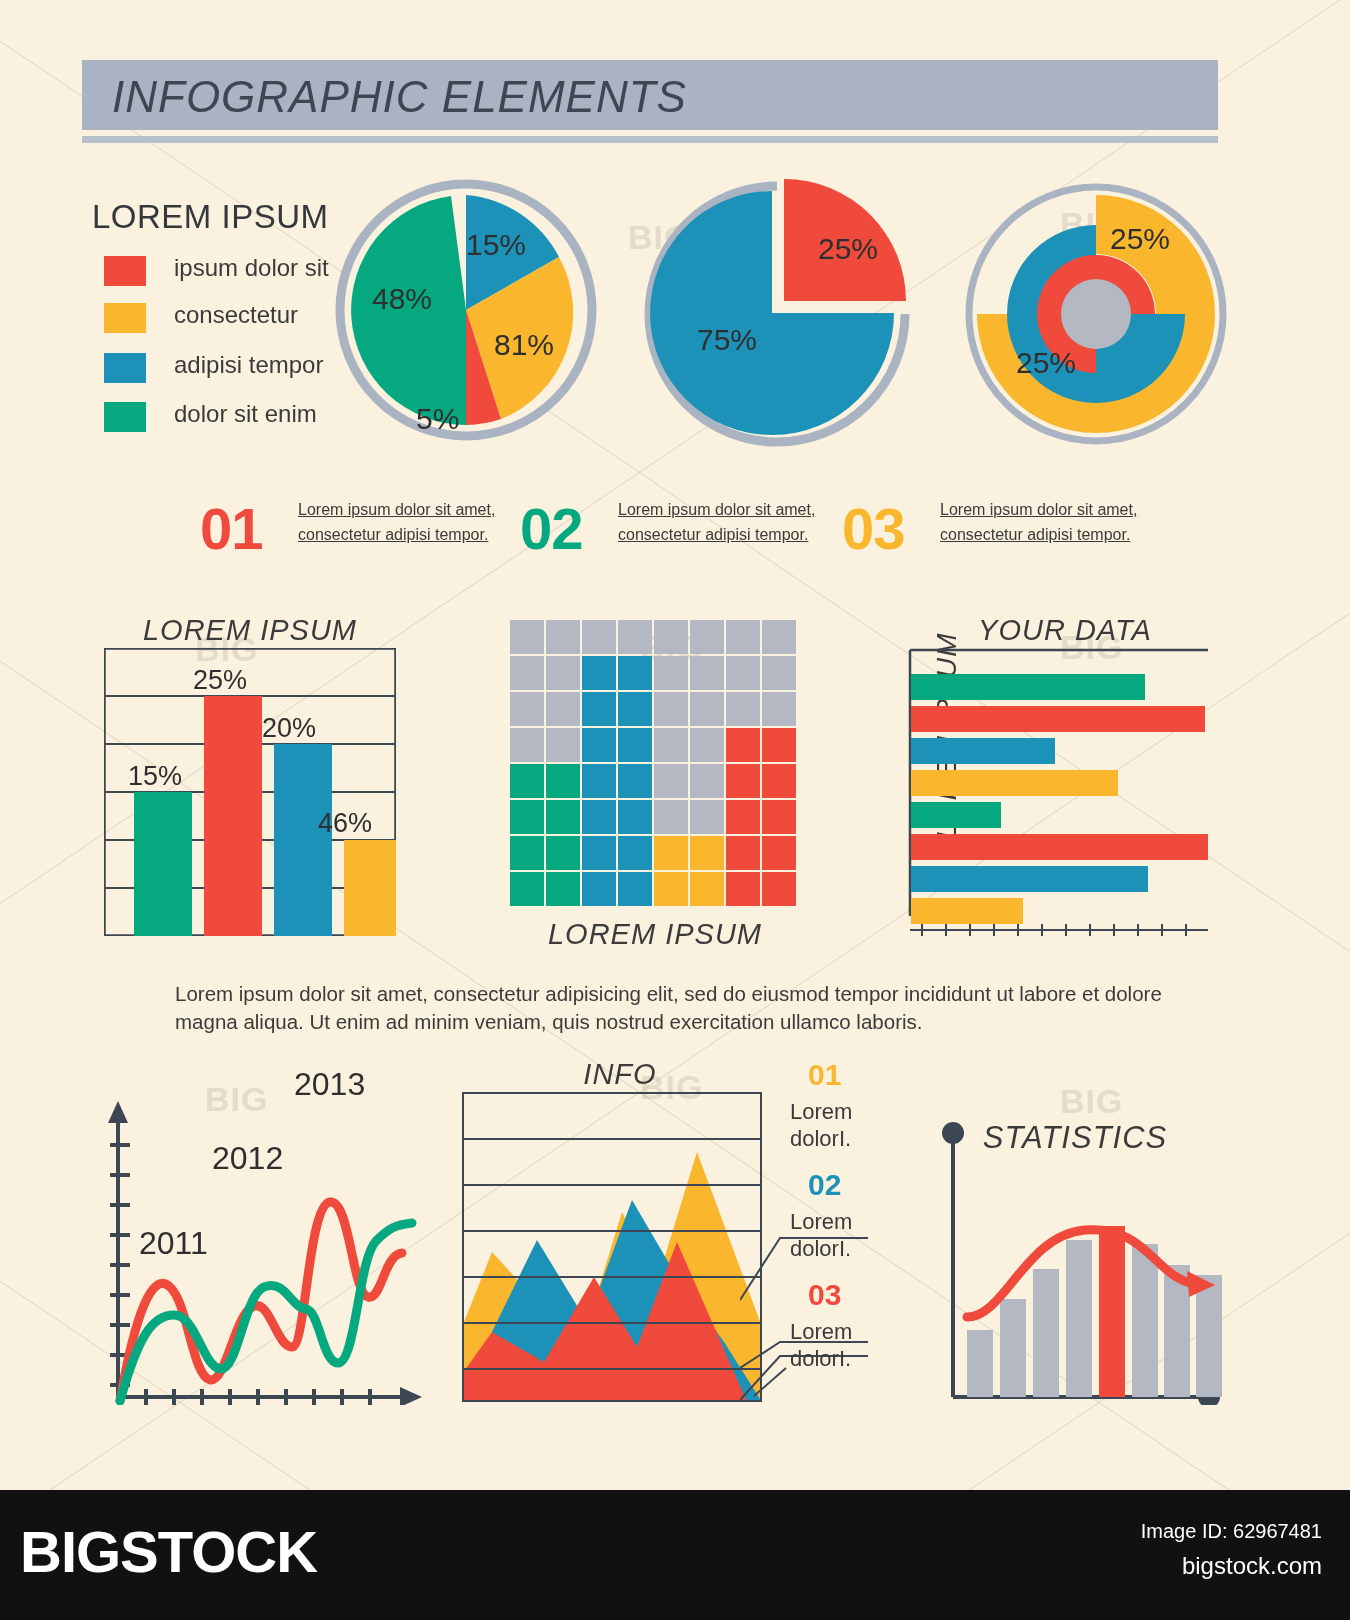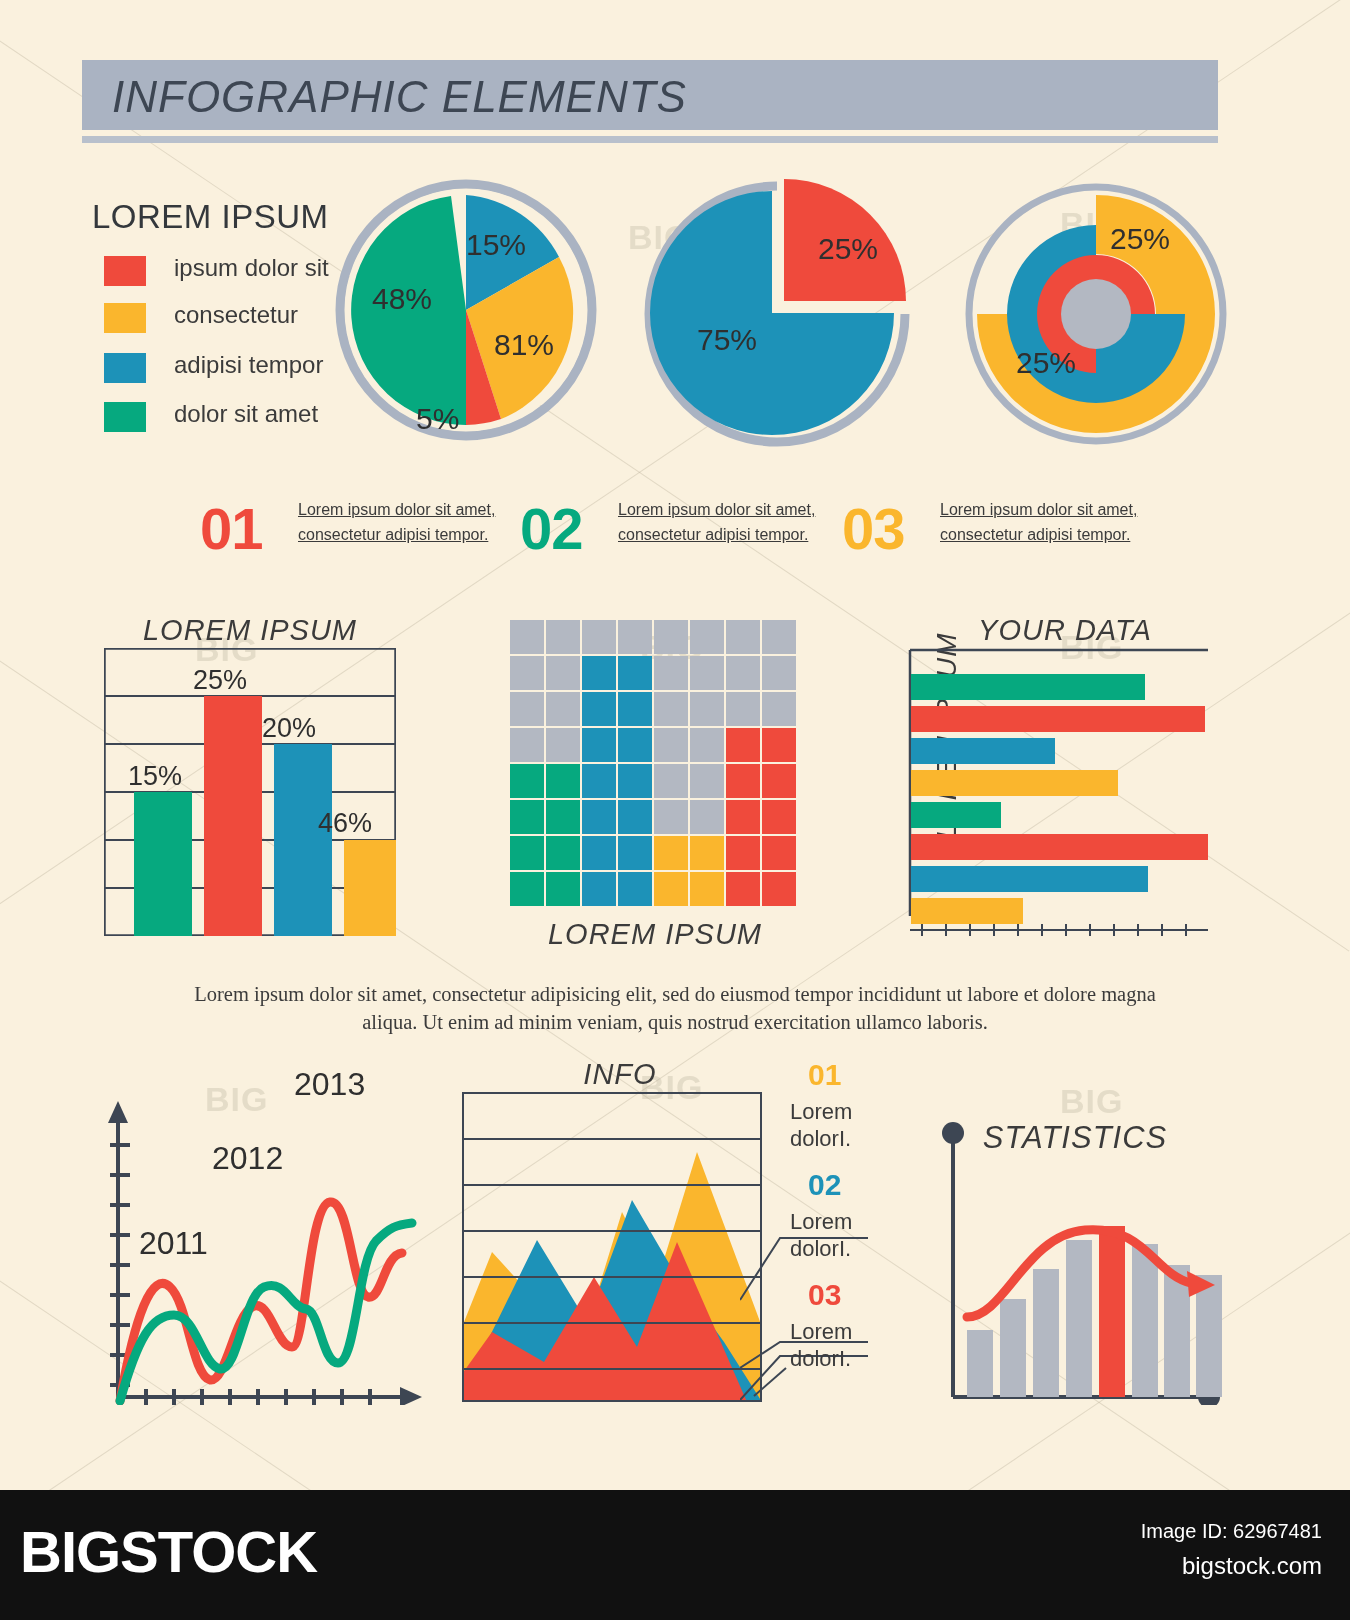--- a/index.html
+++ b/index.html
@@ -48,21 +48,21 @@
   
   .chart-title{position:absolute;font-size:29px;font-style:italic;color:#3b3b3b;letter-spacing:1px;text-align:center;}
   .bar-label{position:absolute;font-size:27px;color:#2f2f2f;}
 
   
   .cell{position:absolute;width:34px;height:34px;}
 
   
   .para{
     position:absolute;left:175px;top:980px;width:1000px;
-    font-size:20.5px;line-height:28px;text-align:center;color:#3b3b3b;font-family:Liberation Serif, serif;
+    font-size:20.5px;line-height:28px;text-align:left;color:#3b3b3b;
   }
 
   
   .year{position:absolute;font-size:32px;color:#2f2f2f;}
   .info-num{position:absolute;font-size:30px;font-weight:bold;}
   .info-txt{position:absolute;font-size:22px;line-height:27px;color:#3b3b3b;}
 
   
   .footer{position:absolute;left:0;top:1490px;width:1350px;height:130px;background:#111;}
   .footer-logo{position:absolute;left:20px;top:1518px;font-size:58px;font-weight:bold;color:#fff;letter-spacing:-1px;}
@@ -107,21 +107,21 @@
   <div class="legend-row" style="top:303px;">
     <span class="legend-swatch" style="background:#fab62d"></span>
     <span class="legend-label">consectetur</span>
   </div>
   <div class="legend-row" style="top:353px;">
     <span class="legend-swatch" style="background:#1d92b8"></span>
     <span class="legend-label">adipisi tempor</span>
   </div>
   <div class="legend-row" style="top:402px;">
     <span class="legend-swatch" style="background:#06a97f"></span>
-    <span class="legend-label">dolor sit amet</span>
+    <span class="legend-label">dolor sit enim</span>
   </div>
 
   <svg class="chart-abs" style="left:330px;top:170px;" width="270" height="280">
     <circle cx="136" cy="140" r="126" fill="none" stroke="#aab3c2" stroke-width="9"></circle>
     <circle cx="136" cy="140" r="121" fill="#faf1de"></circle>
 
     <path d="M136 140 L136 25 A115 115 0 0 1 229 87 Z" fill="#1d92b8"></path>
 
     <path d="M136 140 L229 87 A115 115 0 0 1 171 249 Z" fill="#fab62d"></path>
 

